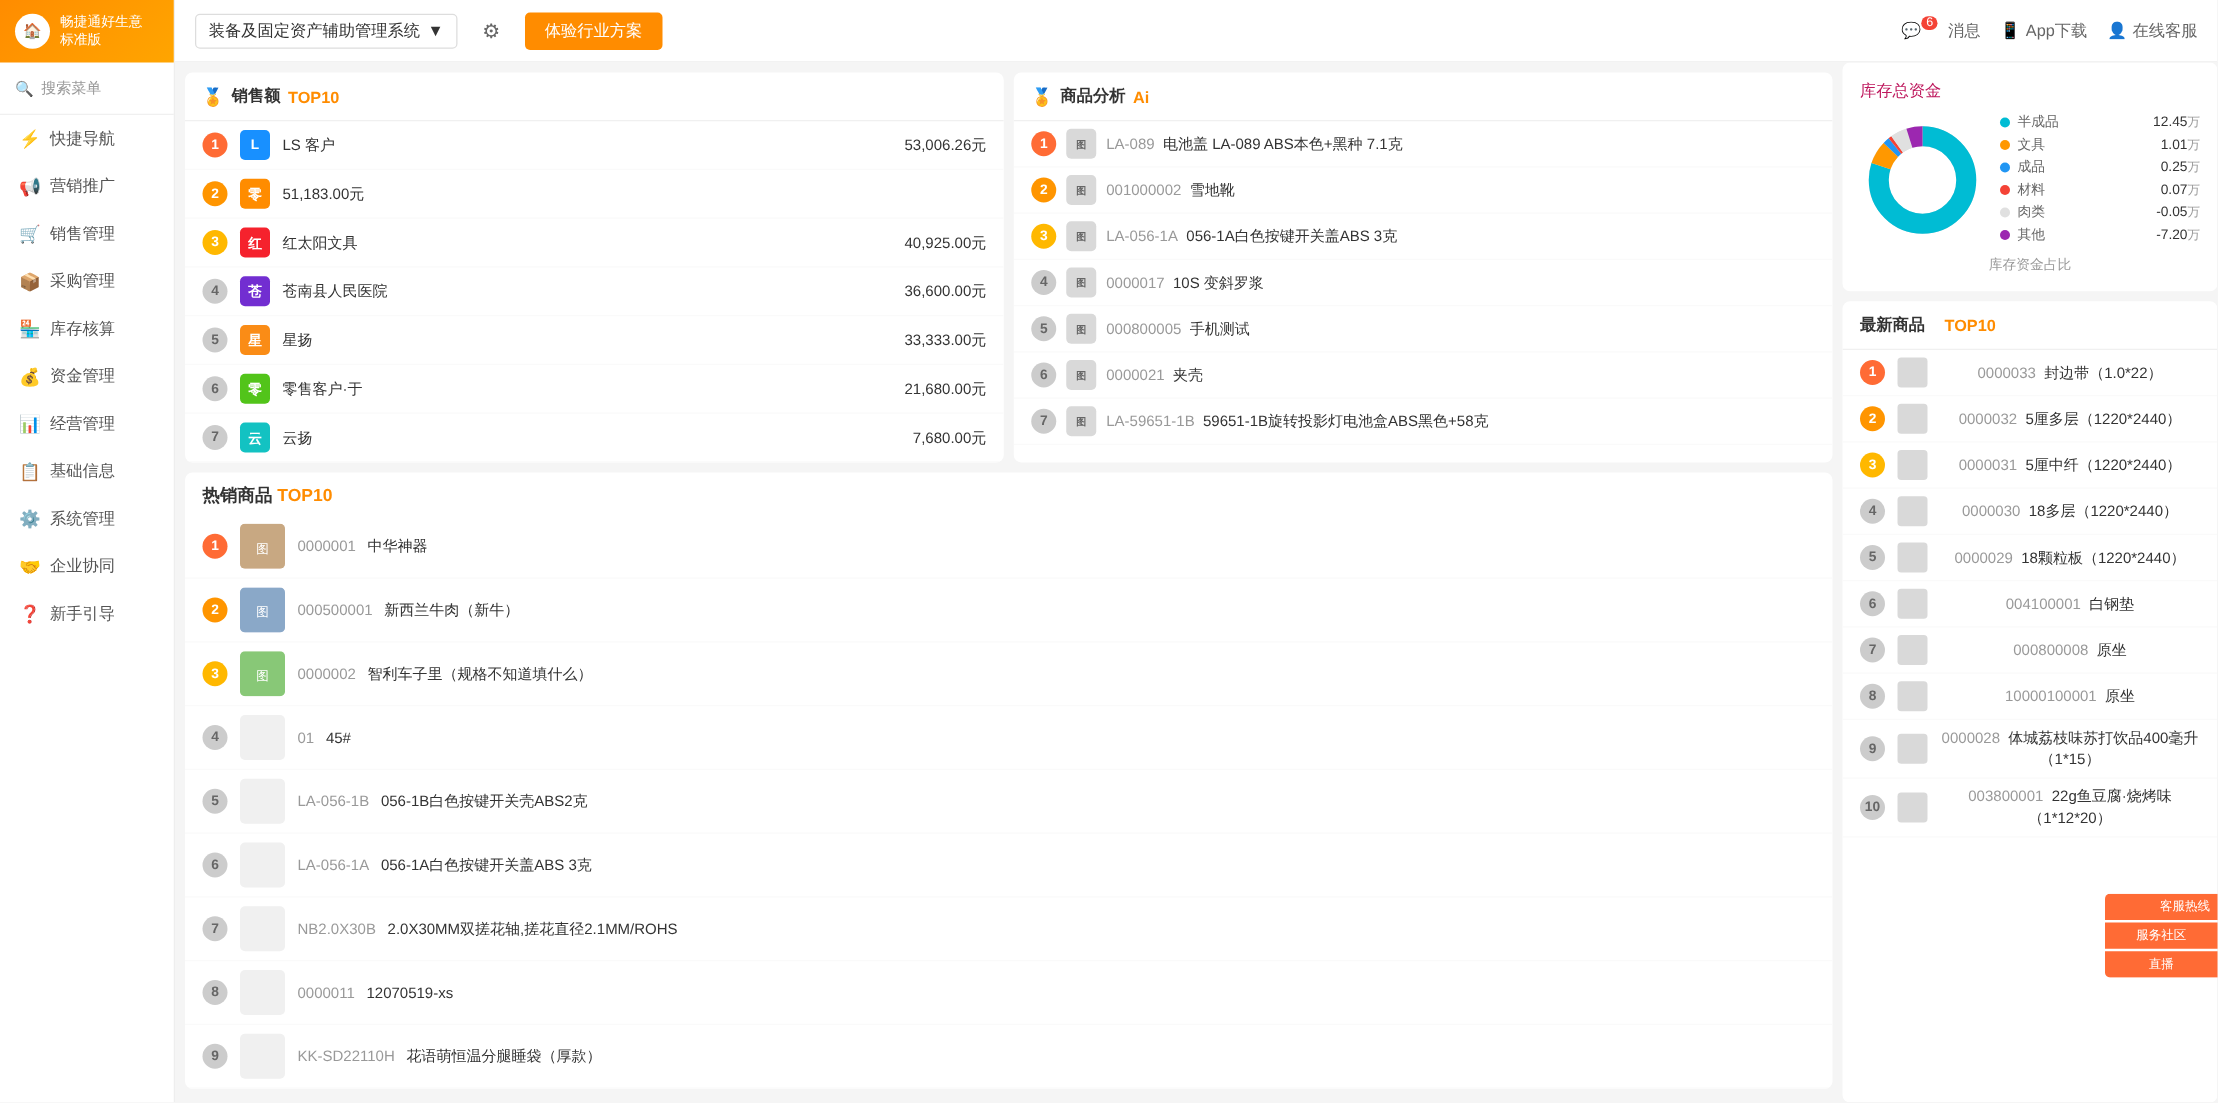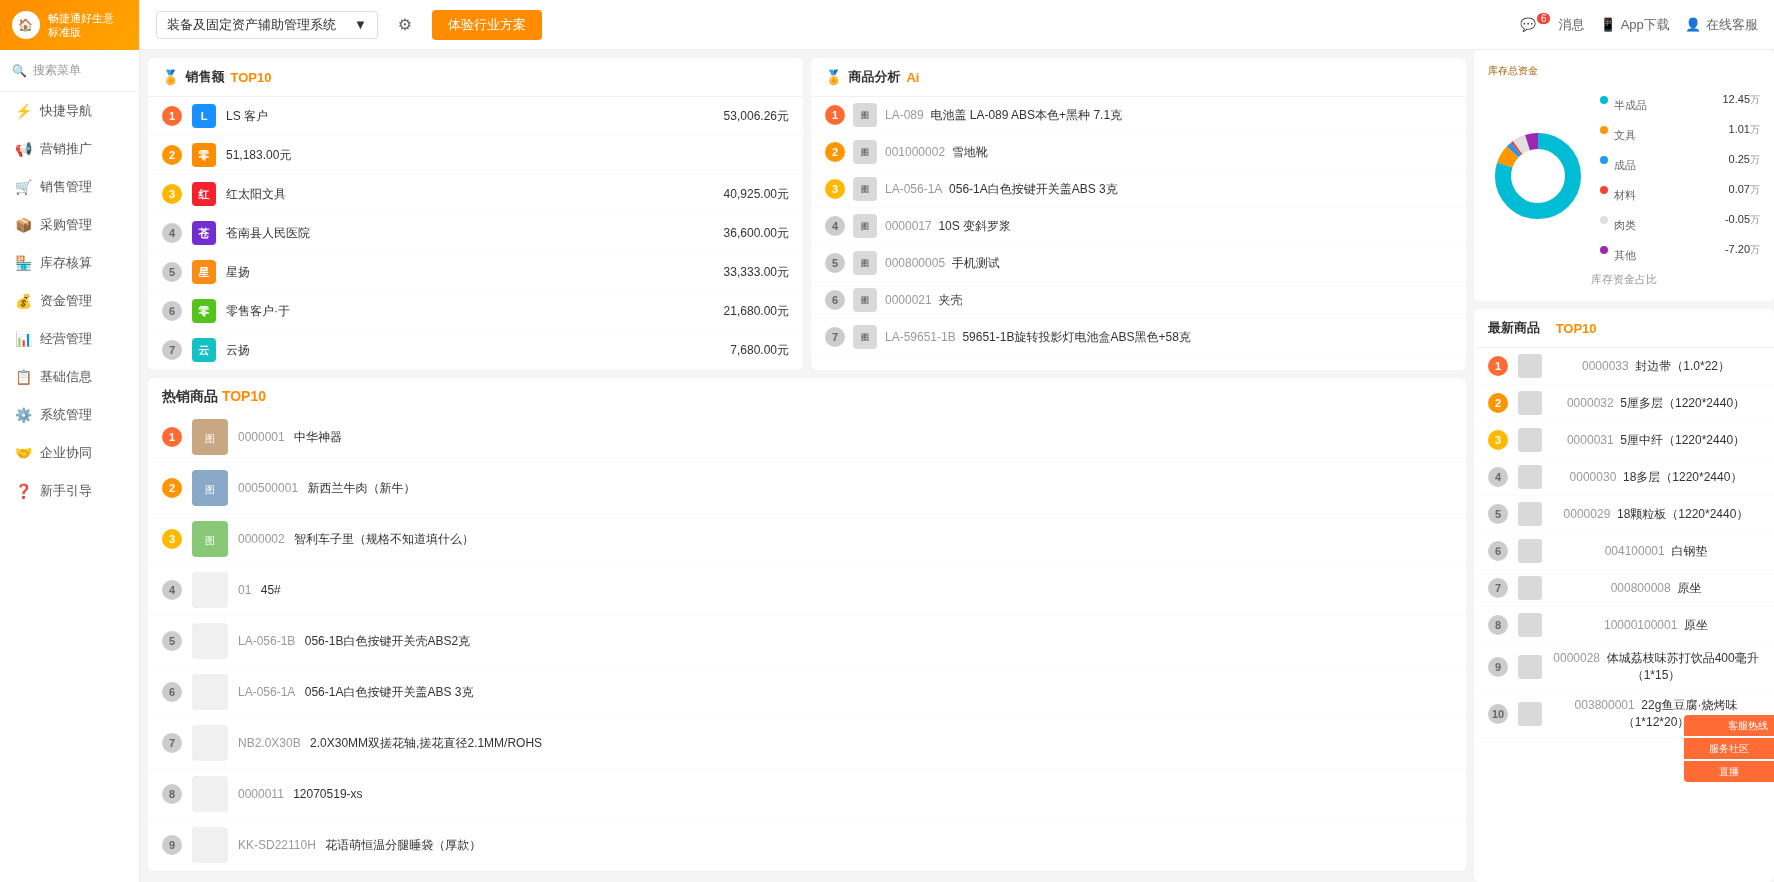--- a/index.html
+++ b/index.html
@@ -91,21 +91,21 @@
       border-bottom: 1px solid #eee;
       padding: 0 16px;
       height: 50px;
       display: flex;
       align-items: center;
       gap: 12px;
     }
     .topbar-selector {
       display: flex;
       align-items: center;
-      gap: 18px;
+      gap: 6px;
       border: 1px solid #ddd;
       padding: 4px 10px;
       border-radius: 4px;
       cursor: pointer;
       font-size: 13px;
       color: #333;
     }
     .topbar-settings {
       width: 30px;
       height: 30px;
@@ -307,22 +307,22 @@
       gap: 8px;
     }
 
     .inventory-panel {
       background: #fff;
       border-radius: 6px;
       padding: 14px;
     }
 
     .inventory-title {
-      font-size: 10px;
-      color: #a16207;
+      font-size: 13px;
+      color: #be185d;
       margin-bottom: 8px;
     }
 
     .inventory-total {
       font-size: 13px;
       color: #333;
       margin-bottom: 12px;
     }
     .inventory-total span {
       font-size: 24px;
@@ -359,21 +359,20 @@
     }
     .legend-dot {
       width: 8px;
       height: 8px;
       border-radius: 50%;
       flex-shrink: 0;
     }
     .legend-label {
       flex: 1;
       color: #666;
-      margin-top: 12px;
     }
     .legend-value {
       color: #333;
       text-align: right;
     }
     .legend-unit {
       color: #999;
       font-size: 10px;
     }
 

